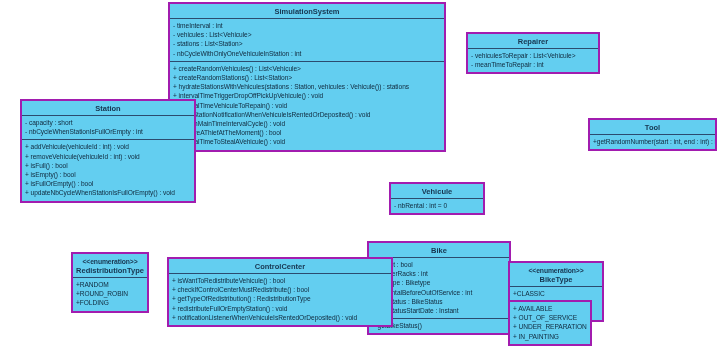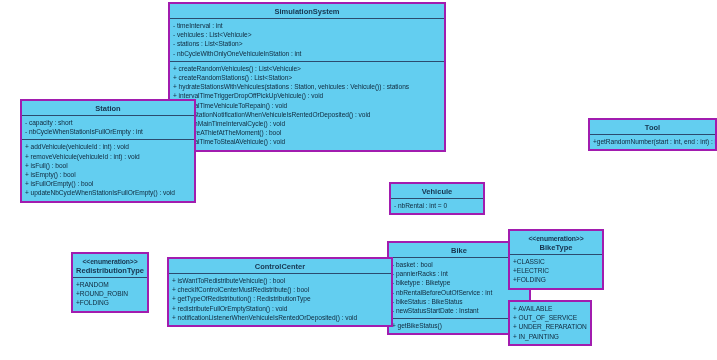--- a/index.html
+++ b/index.html
@@ -60,24 +60,24 @@
     padding: 0 3px 0 3px;
     white-space: nowrap;
     letter-spacing: -0.05px;
   }
   
   #simulation-system { left: 168px; top: 2px;  width: 278px; }
   #station           { left: 20px;   top: 99px; width: 176px; }
   #repairer          { left: 466px; top: 32px; width: 134px; }
   #tool              { left: 588px; top: 118px; width: 129px; }
   #vehicule          { left: 389px; top: 182px; width: 96px; }
-  #bike              { left: 387px; top: 241px; width: 144px; }
+  #bike              { left: 367px; top: 241px; width: 144px; }
   #control-center    { left: 167px; top: 257px; width: 226px; }
   #redistribution-type { left: 71px; top: 252px; width: 78px; }
-  #bike-type         { left: 508px; top: 229px; width: 96px; }
+  #bike-type         { left: 508px; top: 261px; width: 96px; }
   #bike-status       { left: 508px; top: 300px; width: 84px; }
 </style>
 </head>
 <body>
 
 <div id="canvas">
 
   <div class="uml-class" id="simulation-system">
     <div class="uml-header">SimulationSystem</div>
     <div class="uml-compartment">
@@ -108,20 +108,27 @@
     <div class="uml-compartment last">
       <div class="uml-line">+ addVehicule(vehiculeId : int) : void</div>
       <div class="uml-line">+ removeVehicule(vehiculeId : int) : void</div>
       <div class="uml-line">+ isFull() : bool</div>
       <div class="uml-line">+ isEmpty() : bool</div>
       <div class="uml-line">+ isFullOrEmpty() : bool</div>
       <div class="uml-line">+ updateNbCycleWhenStationIsFullOrEmpty() : void</div>
     </div>
   </div>
 
+  <div class="uml-class" id="repairer">
+    <div class="uml-header">Repairer</div>
+    <div class="uml-compartment last">
+      <div class="uml-line">- vehiculesToRepair : List&lt;Vehicule&gt;</div>
+      <div class="uml-line">- meanTimeToRepair : int</div>
+    </div>
+  </div>
 
   <div class="uml-class" id="tool">
     <div class="uml-header">Tool</div>
     <div class="uml-compartment last">
       <div class="uml-line">+getRandomNumber(start : int, end : int) : int)</div>
     </div>
   </div>
 
   <div class="uml-class" id="vehicule">
     <div class="uml-header">Vehicule</div>

